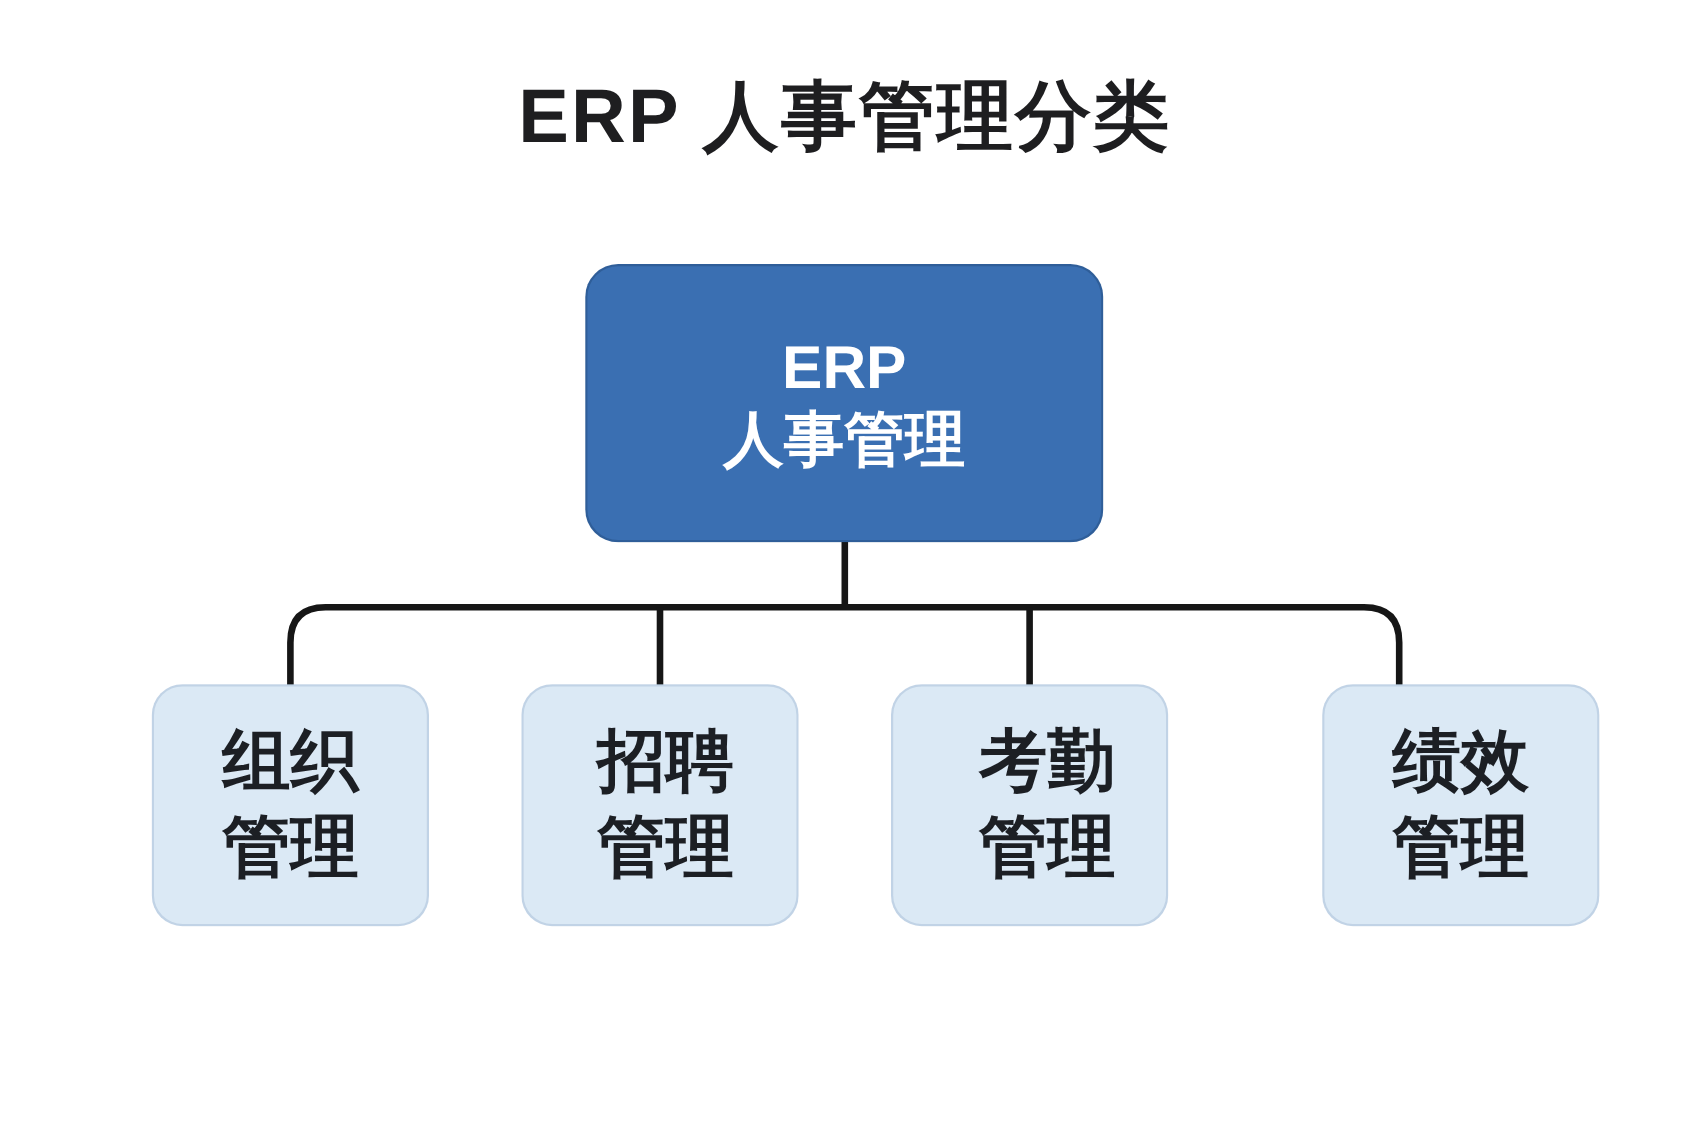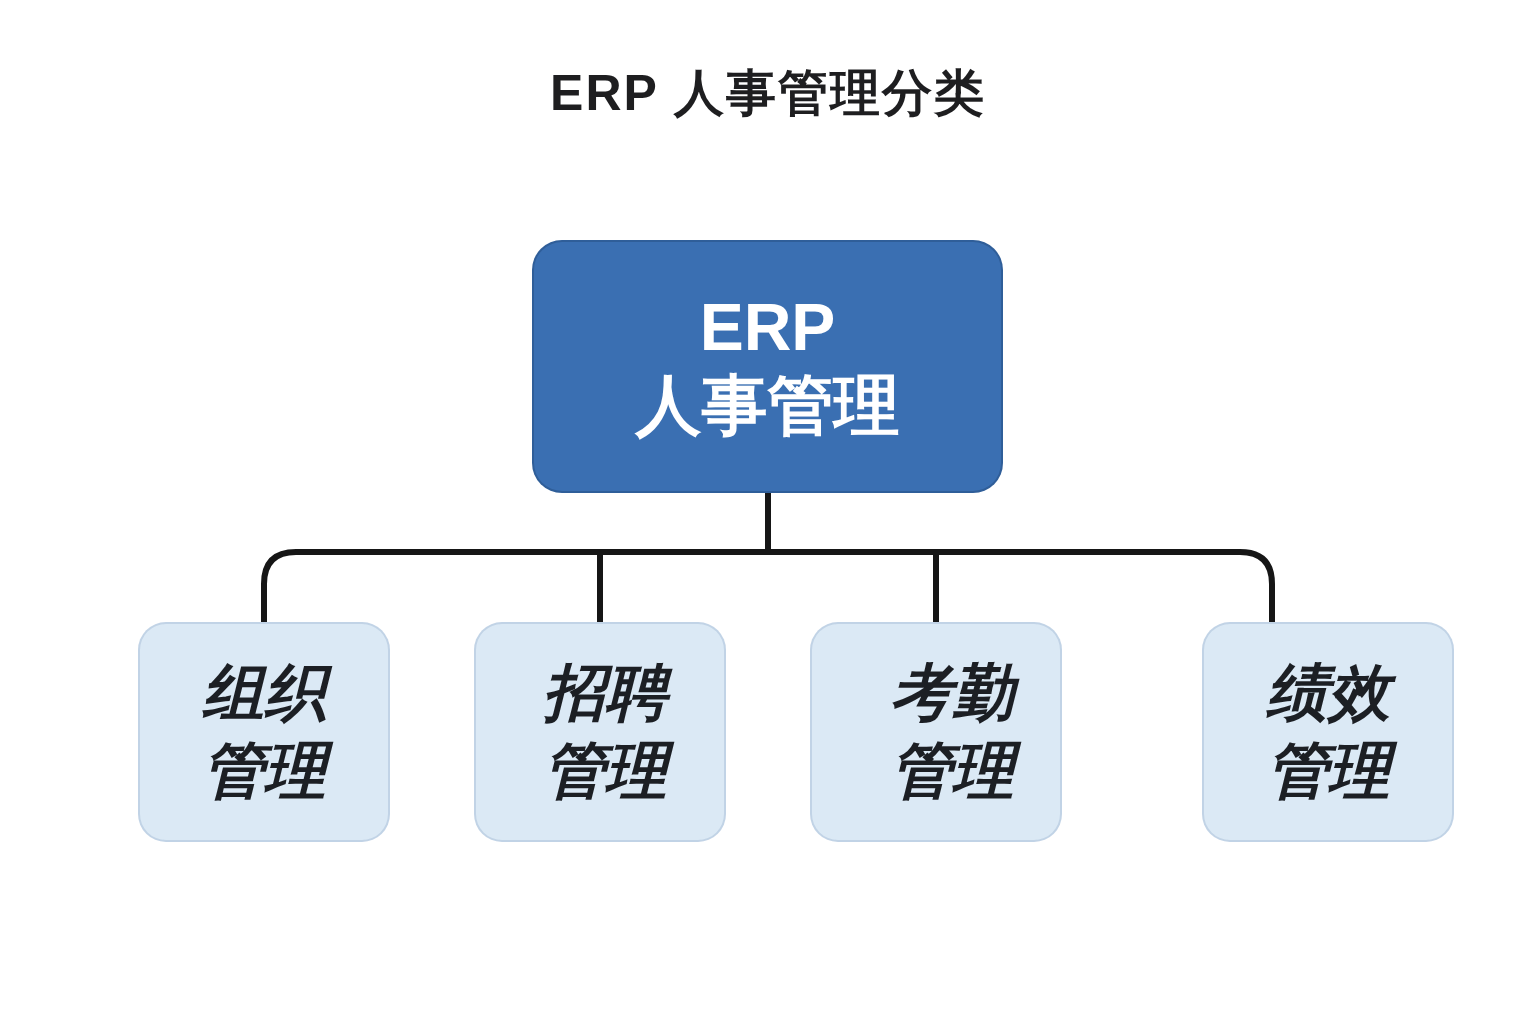--- a/index.html
+++ b/index.html
@@ -14,21 +14,21 @@
     background: #ffffff;
     overflow: hidden;
     font-family: "Liberation Sans", sans-serif;
   }
   .diagram-title {
     position: absolute;
     left: 0;
     right: 0;
     top: 60px;
     text-align: center;
-    font-size: 50px;
+    font-size: 69px;
     font-weight: 800;
     letter-spacing: 2px;
     color: #1e1e20;
     white-space: nowrap;
   }
   .connectors {
     position: absolute;
     left: 0;
     top: 0;
     pointer-events: none;
@@ -47,38 +47,37 @@
     left: 532px;
     top: 240px;
     width: 471px;
     height: 253px;
     background: #3a6fb2;
     border: 2px solid rgba(24, 56, 97, 0.30);
     border-radius: 30px;
     color: #ffffff;
   }
   .root-node .node-line {
-    font-size: 66px;
+    font-size: 55px;
     line-height: 1.18;
     white-space: nowrap;
   }
   .child-node {
     top: 622px;
     width: 252px;
     height: 220px;
     background: #dbe9f5;
     border: 2px solid rgba(125, 155, 190, 0.28);
     border-radius: 28px;
     color: #1c1f24;
   }
   .child-node .node-line {
     font-size: 62px;
     line-height: 1.26;
     white-space: nowrap;
-    font-style: italic;
   }
   .child-1 { left: 138px; }
   .child-2 { left: 474px; padding-left: 10px; }
   .child-3 { left: 810px; padding-left: 32px; }
   .child-4 { left: 1202px; }
 </style>
 </head>
 <body>
 
 <div class="canvas">

